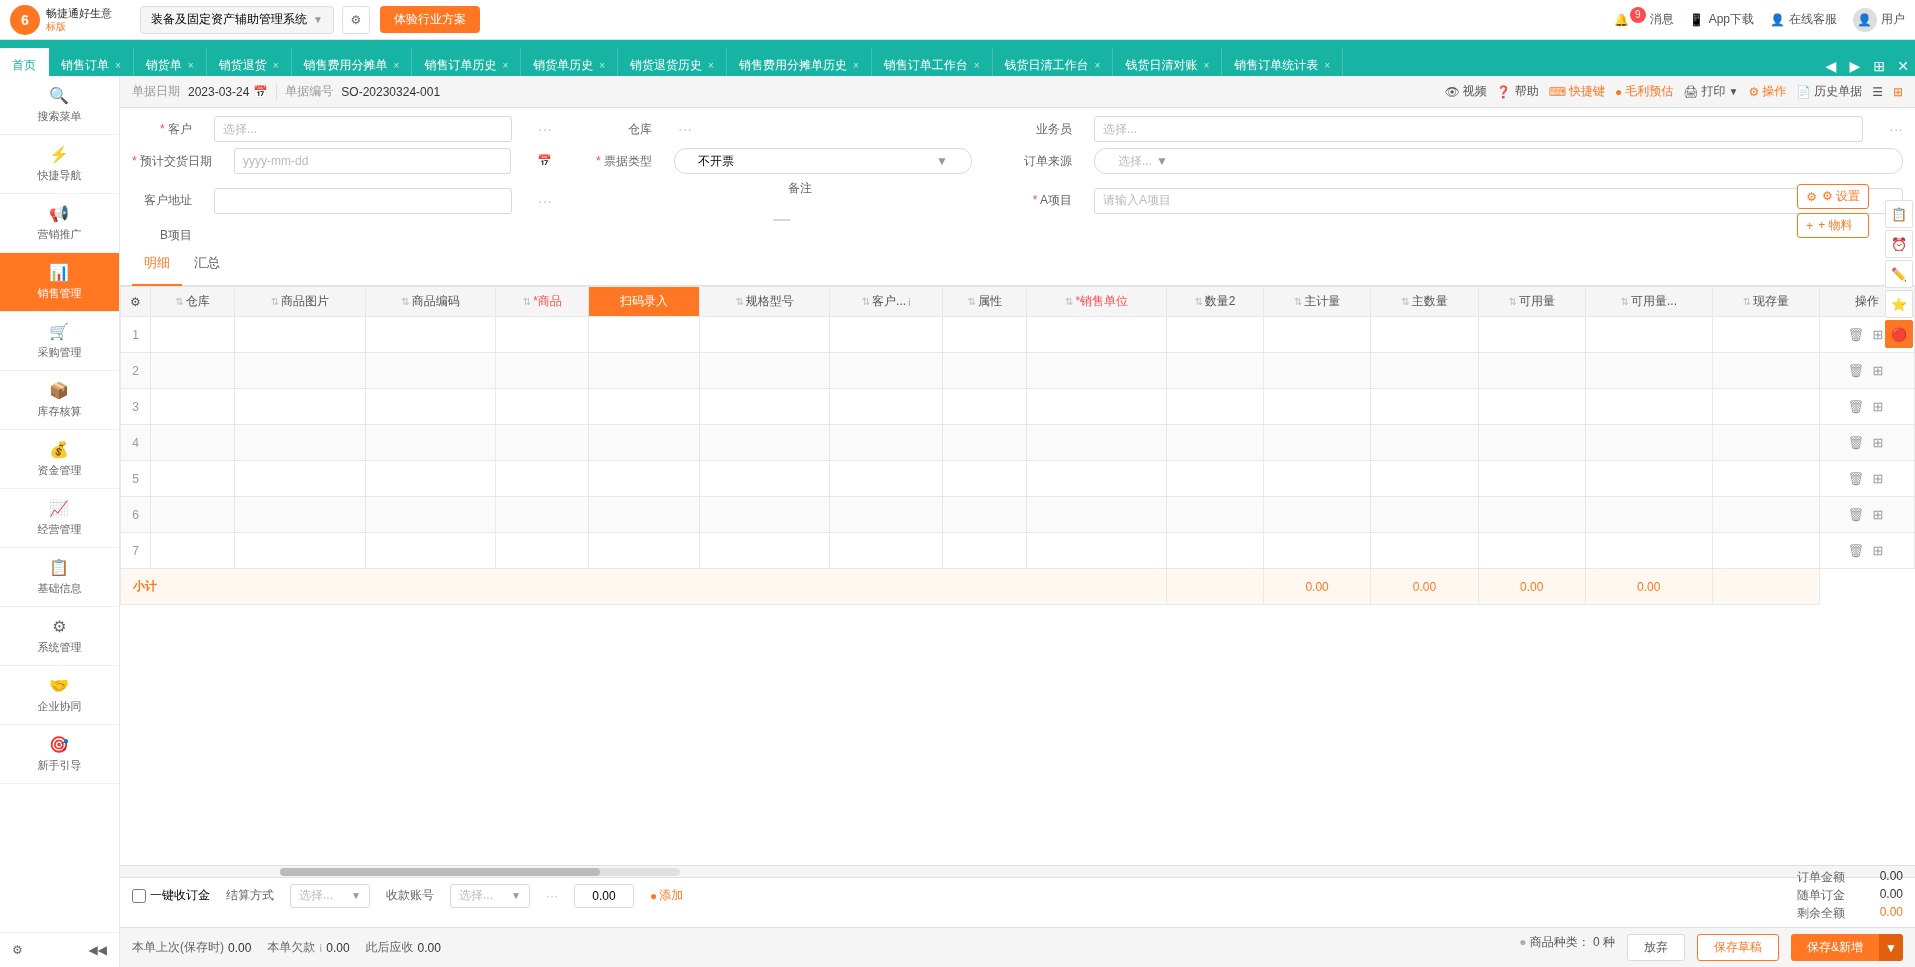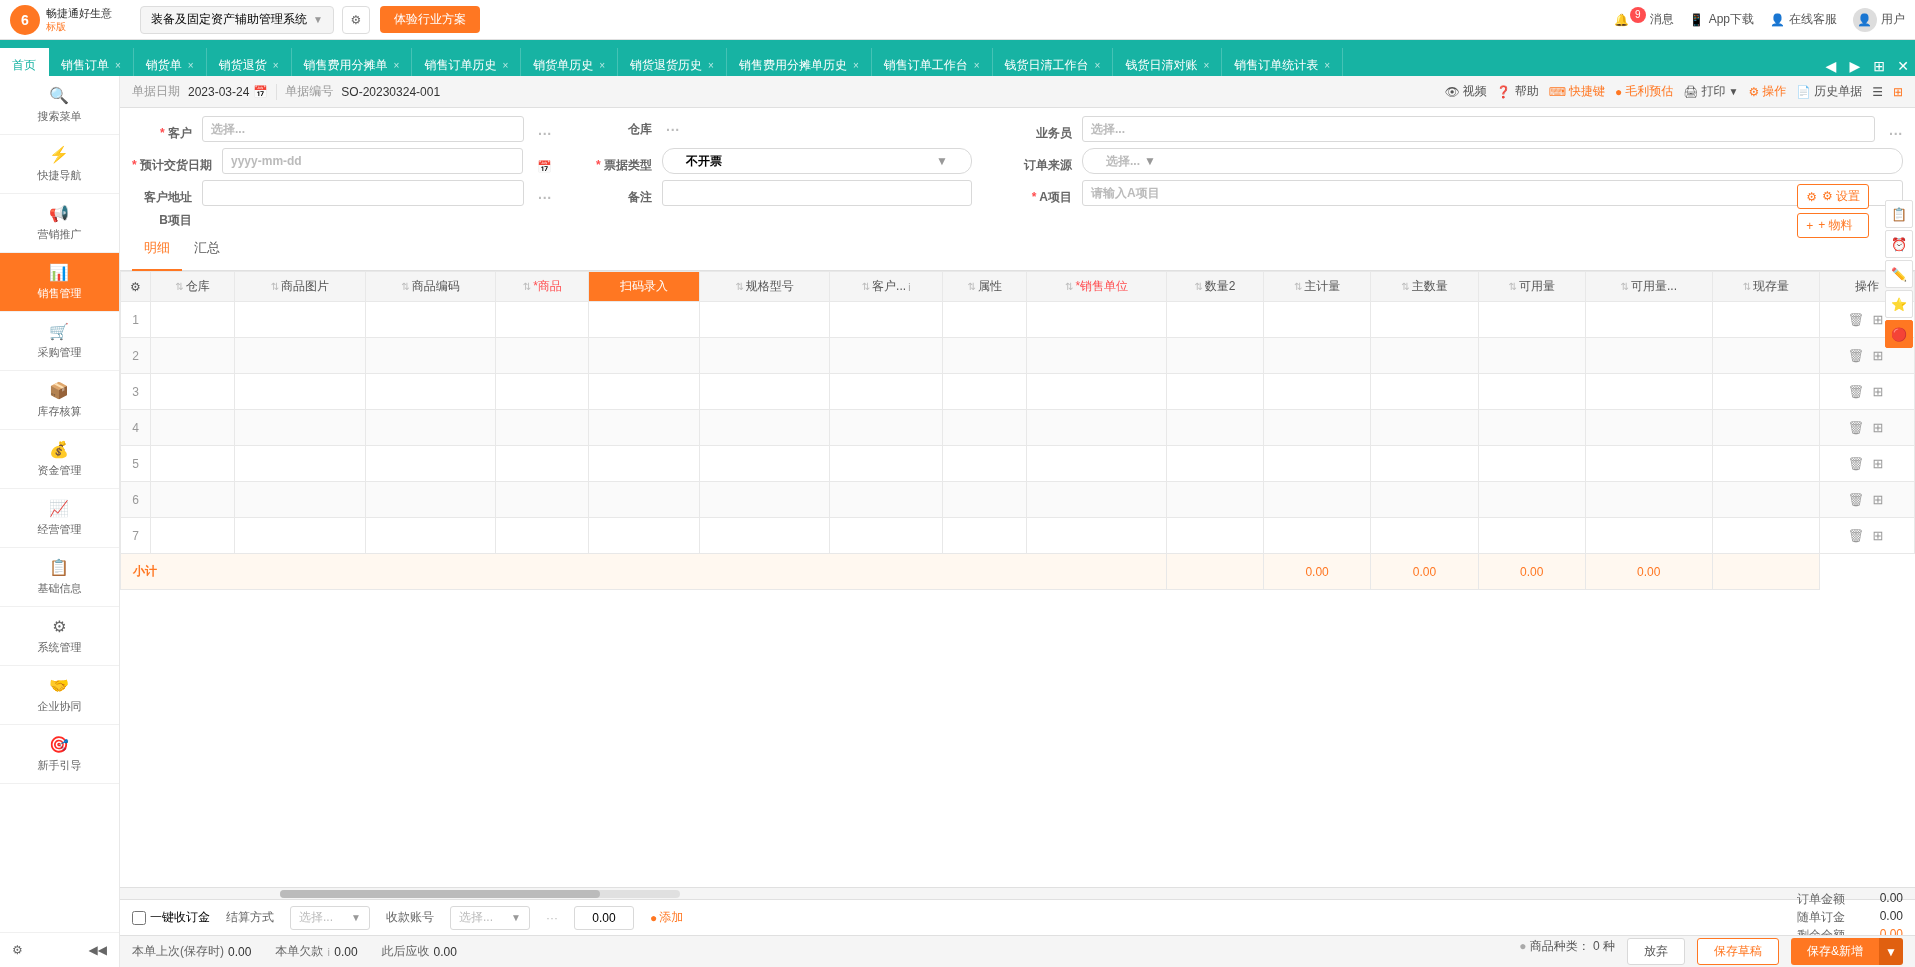--- a/index.html
+++ b/index.html
@@ -225,25 +225,24 @@
     }
     .toolbar-action.orange { color: #ff7722; }
     .form-row {
       display: flex;
       align-items: center;
       margin-bottom: 6px;
       gap: 0;
     }
     .form-field {
       display: flex;
-      align-items: flex-end;
+      align-items: center;
       flex: 1;
-      gap: 10px;
+      gap: 22px;
       min-width: 0;
-      font-weight: bold;
     }
     .form-label {
       font-size: 12px;
       color: #666;
       white-space: nowrap;
       min-width: 60px;
       text-align: right;
     }
     .form-label.required::before {
       content: "* ";
@@ -483,27 +482,28 @@
     .right-summary-row {
       display: flex;
       gap: 8px;
     }
     .right-summary-label { color: #666; }
     .right-summary-value { color: #333; font-weight: 500; min-width: 50px; text-align: right; }
     .right-summary-value.orange { color: #ff7722; }
 
     
     .footer-bar {
-      height: 32px;
+      height: 40px;
       background: #f5f5f5;
       border-top: 1px solid #e0e0e0;
       display: flex;
       align-items: center;
       padding: 0 12px;
-      gap: 24px;
+      gap: 16px;
+      margin-top: 14px;
     }
     .footer-item {
       display: flex;
       align-items: center;
       gap: 4px;
       font-size: 12px;
       color: #555;
     }
     .footer-label { color: #666; }
     .footer-value { color: #333; }
@@ -852,21 +852,21 @@
           <span class="form-select-arrow">▼</span>
         </div>
       </div>
     </div>
     <div class="form-row">
       <div class="form-field" style="max-width:420px;">
         <span class="form-label">客户地址</span>
         <div class="form-input" style="flex:1;"></div>
         <span class="form-dots">···</span>
       </div>
-      <div class="form-field" style="margin-left:40px; max-width:380px;">
+      <div class="form-field" style="margin-left:40px; max-width:380px;flex-direction:column;">
         <span class="form-label">备注</span>
         <div class="form-input" style="flex:1;"></div>
       </div>
       <div class="form-field" style="margin-left:40px; flex:1;">
         <span class="form-label required">A项目</span>
         <div class="form-input" style="flex:1;">
           <span class="form-input-placeholder">请输入A项目</span>
         </div>
       </div>
     </div>

